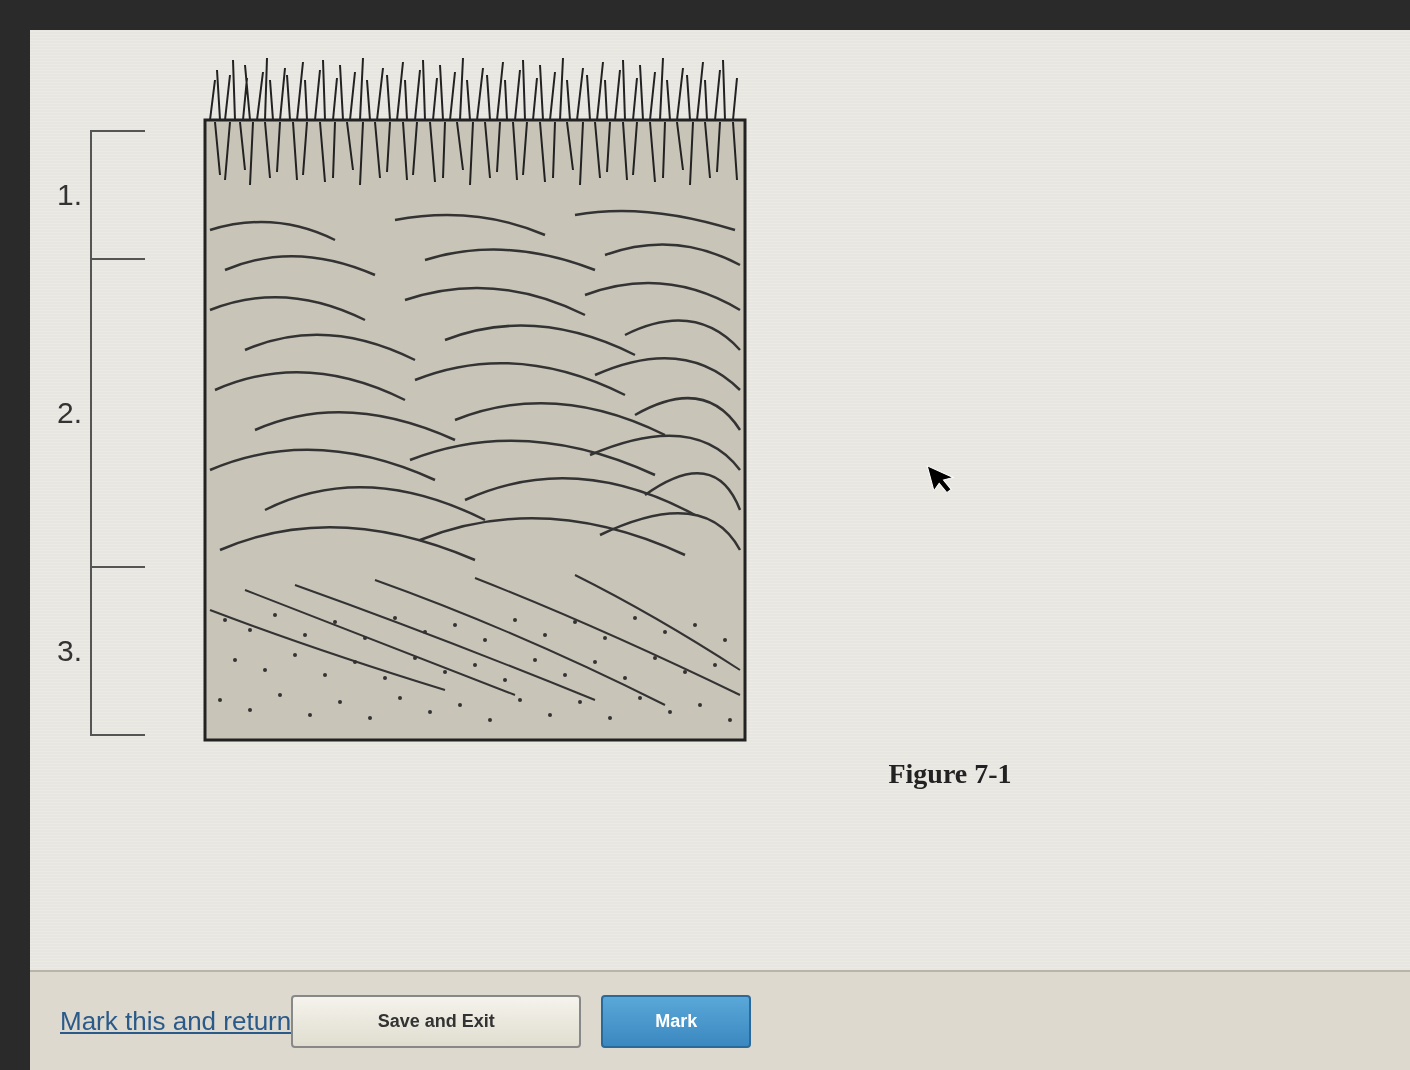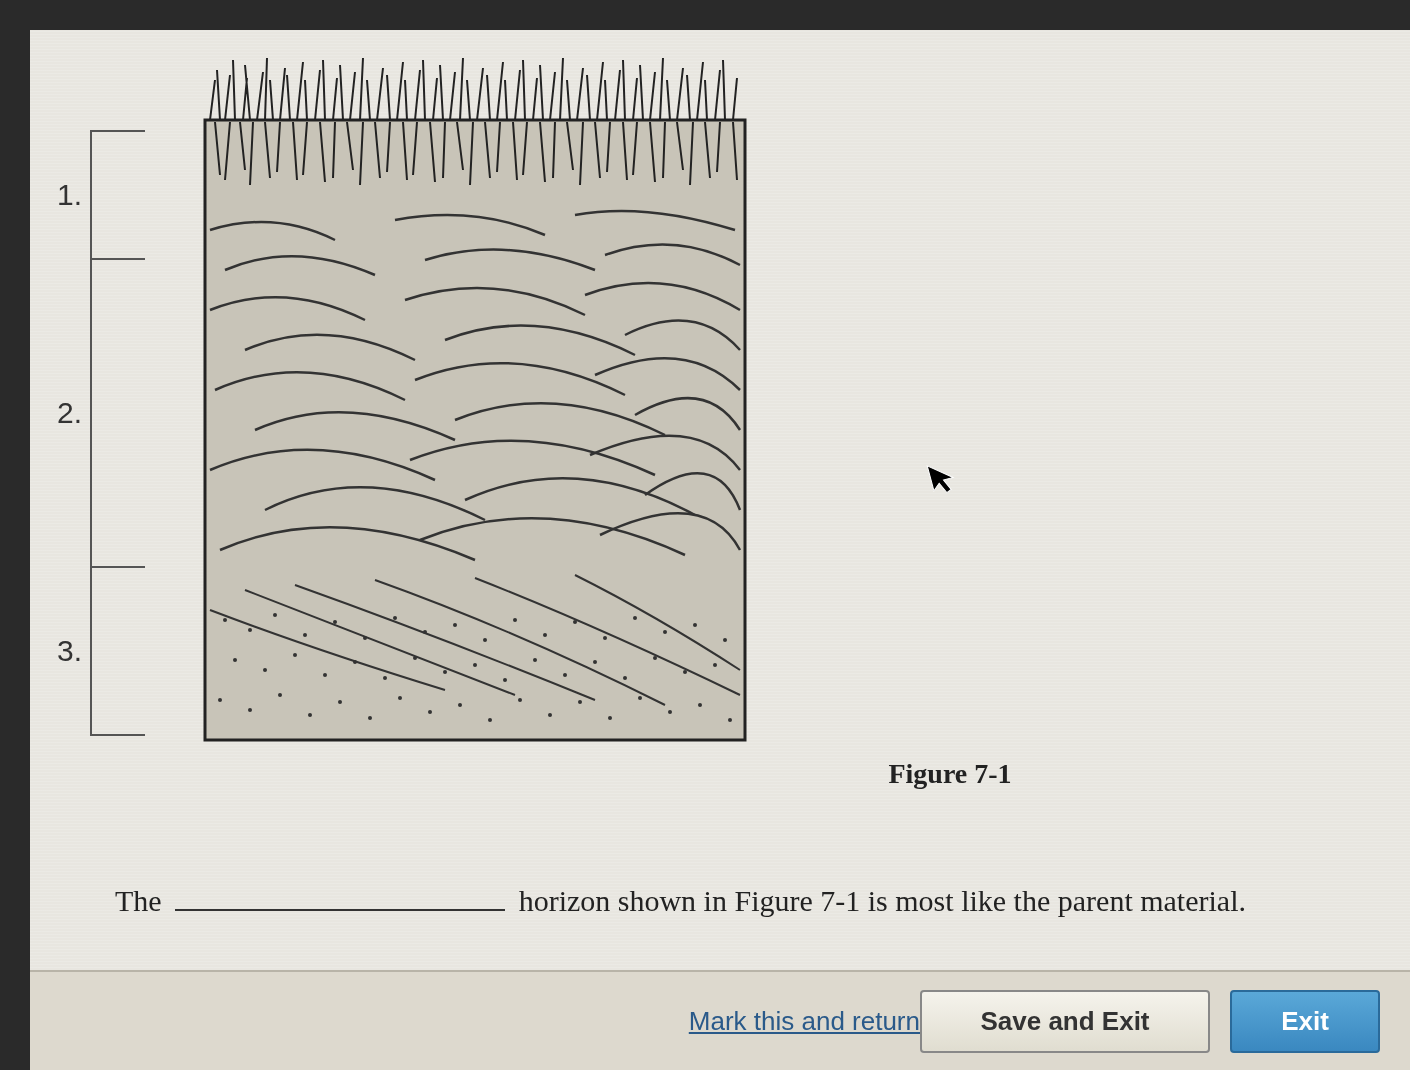--- a/index.html
+++ b/index.html
@@ -108,37 +108,37 @@
       position: absolute;
       bottom: 0;
       left: 0;
       right: 0;
       height: 100px;
       background: #ddd9ce;
       border-top: 2px solid #b8b4a8;
       display: flex;
       align-items: center;
       padding: 0 30px;
-      justify-content: flex-end;
+      justify-content: flex-start;
     }
     .mark-return {
       color: #2a5a8a;
       text-decoration: underline;
       font-size: 26px;
       font-family: Arial, sans-serif;
       cursor: pointer;
     }
     .button-group {
       display: flex;
       gap: 20px;
       align-items: center;
     }
     .btn {
       padding: 14px 40px;
-      font-size: 26px;
+      font-size: 18px;
       font-family: Arial, sans-serif;
       border-radius: 4px;
       cursor: pointer;
       border: 2px solid #888;
       font-weight: bold;
     }
     .btn-save {
       background: linear-gradient(#f5f3ec, #e0ddd0);
       color: #333;
       min-width: 290px;
@@ -255,34 +255,29 @@
 
           <g stroke="#333" stroke-width="2" fill="none">
             <path d="M15,580 Q120,620 250,660 M50,560 Q180,610 320,665 M100,555 Q240,605 400,670 M180,550 Q320,600 470,675 M280,548 Q400,595 545,665 M380,545 Q460,585 545,640"></path>
           </g>
         </svg>
       </div>
     </div>
 
     <div class="figure-caption">Figure 7-1</div>
 
-    <div class="question-text">
-      <span>The</span>
-      <span class="blank-line"></span>
-      <span>horizon shown in Figure 7-1 is most like the parent material.</span>
-    </div>
 
     <div class="cursor-icon">
       <svg width="28" height="36" viewBox="0 0 28 36">
         <path d="M2,2 L2,28 L9,22 L14,33 L19,31 L14,20 L24,20 Z" fill="#000" stroke="#fff" stroke-width="1"></path>
       </svg>
     </div>
 
     <div class="bottom-bar">
       <a class="mark-return">Mark this and return</a>
       <div class="button-group">
         <button class="btn btn-save">Save and Exit</button>
-        <button class="btn btn-next">Exit</button>
+        <button class="btn btn-next">Mark</button>
       </div>
     </div>
 
   </div>
 </div>
 
 </body></html>

